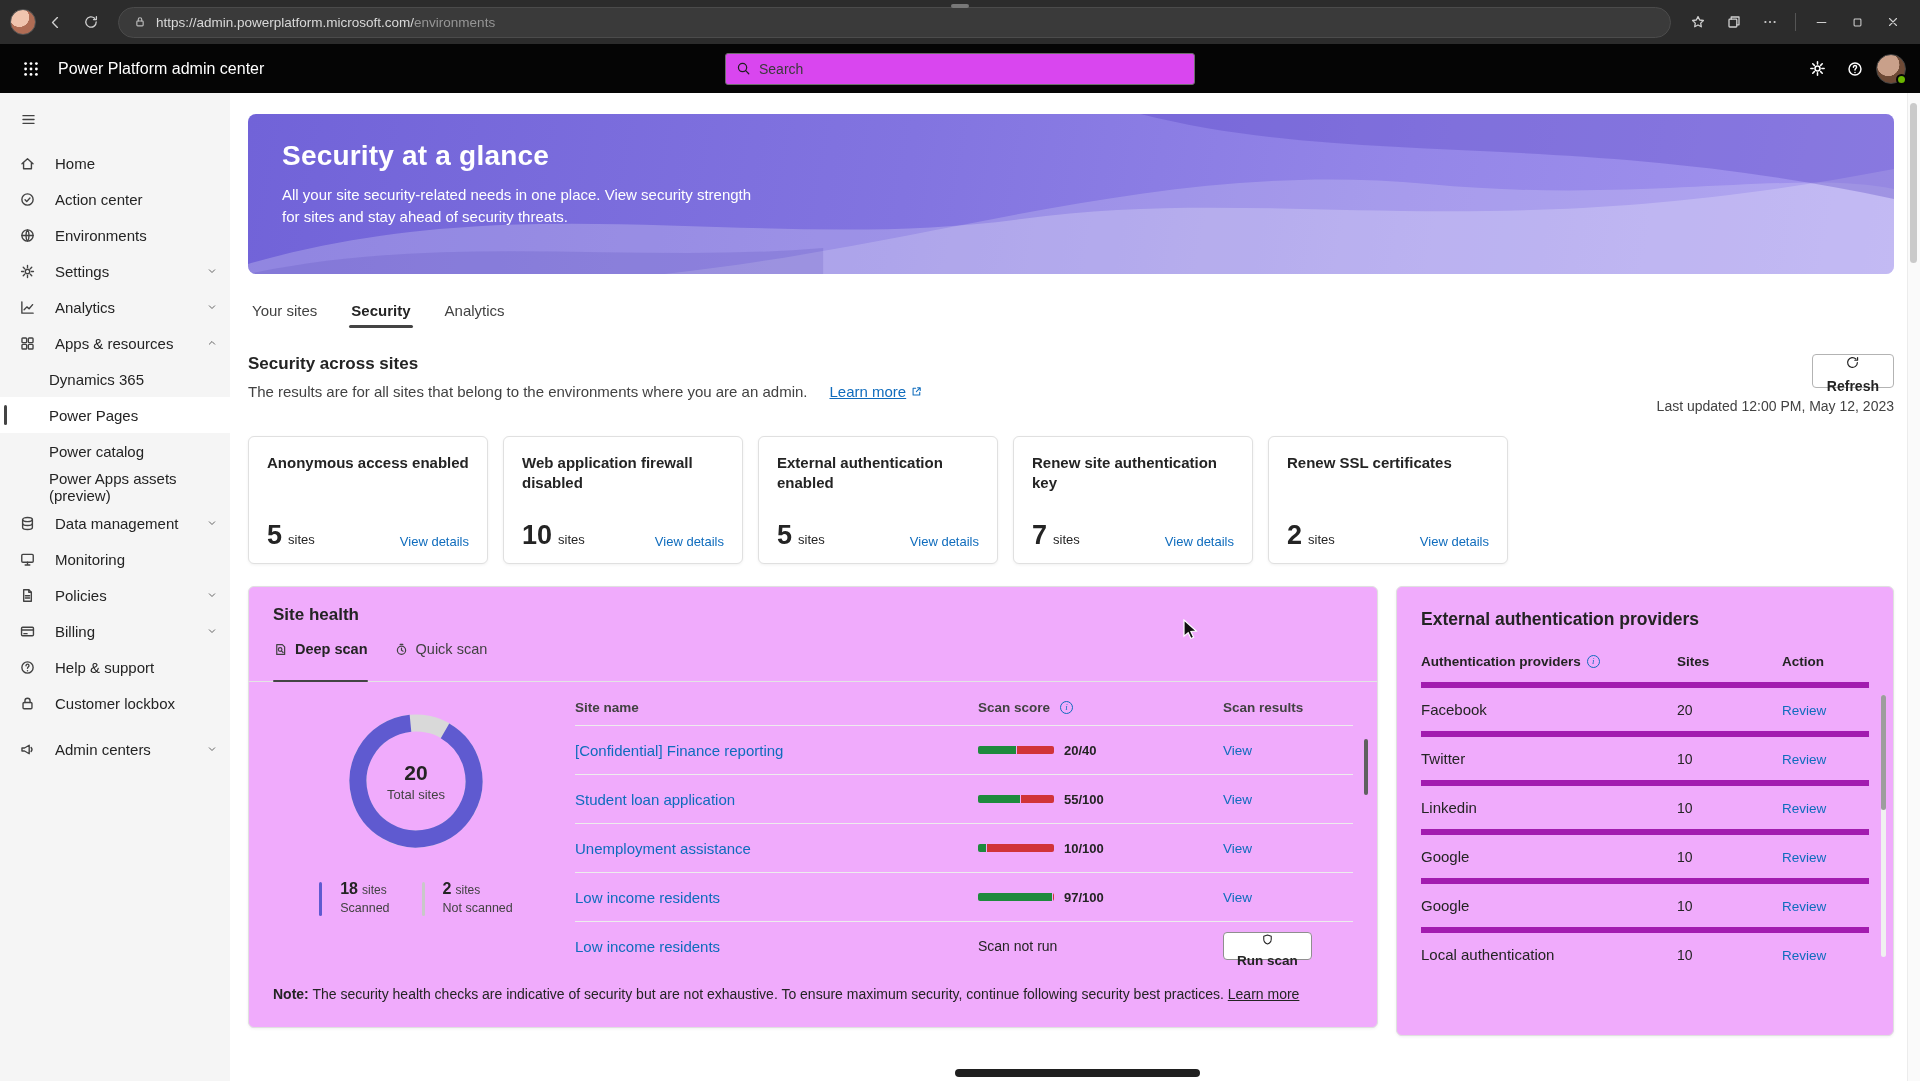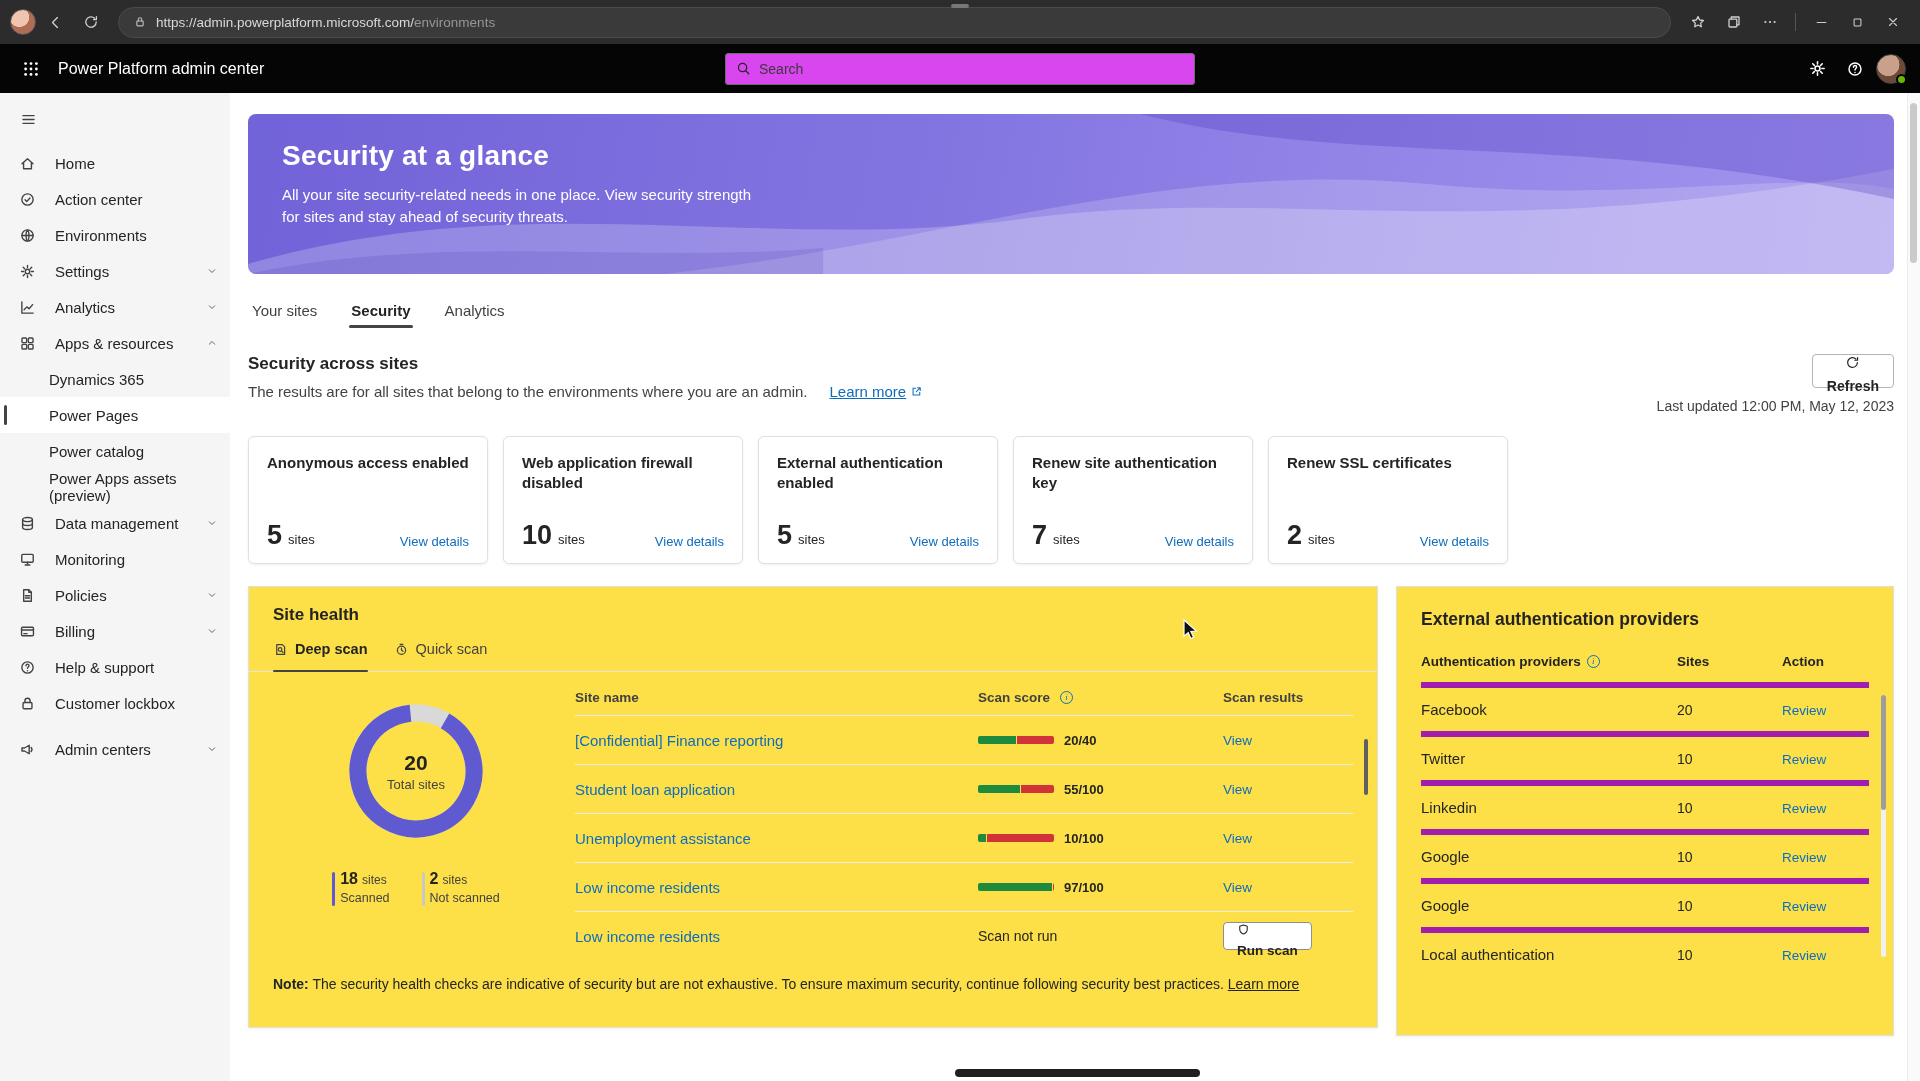--- a/index.html
+++ b/index.html
@@ -74,54 +74,54 @@
 .metric-row{display:flex;gap:15px;margin-top:22px;}
 .metric-card{width:240px;height:128px;background:#fff;border:1px solid #e0e0e0;border-radius:6px;box-shadow:0 1px 3px rgba(0,0,0,.06);padding:16px 18px 14px;display:flex;flex-direction:column;}
 .mc-title{font-size:15px;font-weight:700;line-height:1.35;}
 .mc-bottom{margin-top:auto;display:flex;align-items:flex-end;justify-content:space-between;}
 .mc-value{font-size:27px;font-weight:700;line-height:1;}
 .mc-unit{font-size:13px;color:#242424;margin-left:6px;}
 .mc-link{font-size:13px;}
 
 
 .bottom-row{display:flex;gap:18px;margin-top:22px;align-items:flex-start;}
-.card{background:#fde047;border:1px solid #e0e0e0;border-radius:0;box-shadow:0 1px 3px rgba(0,0,0,.06);}
+.card{background:#f0abfc;border:1px solid #e0e0e0;border-radius:6px;box-shadow:0 1px 3px rgba(0,0,0,.06);}
 
 
 .site-health{width:1135px;height:442px;position:relative;padding-top:18px;}
 .sh-title{padding:0 24px;font-size:17px;font-weight:700;}
 .scan-tabs{display:flex;gap:26px;padding:0 24px;margin-top:16px;border-bottom:1px solid #e4e4e4;}
-.scan-tab{display:flex;align-items:center;gap:7px;font-size:14.5px;color:#424242;padding-bottom:14px;position:relative;cursor:pointer;}
+.scan-tab{display:flex;align-items:center;gap:7px;font-size:14.5px;color:#424242;padding-bottom:24px;position:relative;cursor:pointer;}
 .scan-tab .st-icon{display:flex;color:#424242;}
 .scan-tab.active{font-weight:700;color:#242424;}
 .scan-tab.active::after{content:"";position:absolute;left:0;right:0;bottom:-1px;height:2.5px;border-radius:2px;background:#444;}
 .sh-body{display:flex;padding:14px 24px 0;}
 .donut-panel{width:286px;flex:none;display:flex;flex-direction:column;align-items:center;}
 .donut-wrap{position:relative;width:150px;height:150px;margin-top:10px;}
 .donut-center{position:absolute;inset:0;display:flex;flex-direction:column;align-items:center;justify-content:center;}
 .donut-total{font-size:21px;font-weight:700;}
 .donut-label{font-size:13px;color:#424242;margin-top:2px;}
 .legend{display:flex;gap:32px;margin-top:24px;}
-.legend-item{display:flex;gap:5px;}
+.legend-item{display:flex;gap:18px;}
 .legend-bar{width:3px;height:34px;border-radius:2px;margin-top:2px;flex:none;}
 .legend-val{font-size:16px;font-weight:700;}
 .legend-unit{font-size:12px;font-weight:400;color:#424242;margin-left:4px;}
 .legend-sub{font-size:12.5px;color:#424242;margin-top:3px;}
 .sh-table{flex:1;margin-left:16px;min-width:0;}
 .sh-head{display:flex;align-items:center;font-size:13.5px;font-weight:700;color:#424242;padding:4px 0 10px;}
 .col-name{flex:1;min-width:0;display:flex;align-items:center;gap:6px;}
 .col-score{width:245px;flex:none;display:flex;align-items:center;gap:10px;}
 .col-res{width:130px;flex:none;}
 .sh-row{display:flex;align-items:center;height:49px;border-top:1px solid #ededed;}
 .site-link{font-size:15px;}
 .bar{display:inline-flex;gap:1px;height:8px;border-radius:2px;overflow:hidden;flex:none;}
 .bar span{height:8px;display:block;}
 .sh-score{font-size:13px;font-weight:700;}
 .sh-notrun{font-size:14px;color:#242424;}
-.run-btn{display:inline-flex;gap:7px;height:28px;padding:0 13px;border:1px solid #8f8f8f;border-radius:4px;background:#fff;font-size:13.5px;font-weight:600;color:#242424;cursor:pointer;}
+.run-btn{display:inline-flex;align-items:center;gap:7px;height:28px;padding:0 13px;border:1px solid #8f8f8f;border-radius:4px;background:#fff;font-size:13.5px;font-weight:600;color:#242424;cursor:pointer;}
 .sh-note{padding:0 24px;margin-top:16px;font-size:14px;color:#242424;}
 .note-link{color:#242424;text-decoration:underline;cursor:pointer;}
 .sh-thumb{position:absolute;right:9px;top:152px;width:4px;height:56px;border-radius:2px;background:#606060;}
 
 
 .info-i{width:13px;height:13px;border:1px solid #0f6cbd;border-radius:50%;color:#0f6cbd;display:inline-flex;align-items:center;justify-content:center;flex:none;font-weight:400;}
 .info-i::after{content:"i";font-size:9px;font-style:italic;font-family:"Liberation Serif",serif;line-height:1;}
 
 
 .auth-card{width:500px;height:450px;padding:22px 24px 0;position:relative;}

